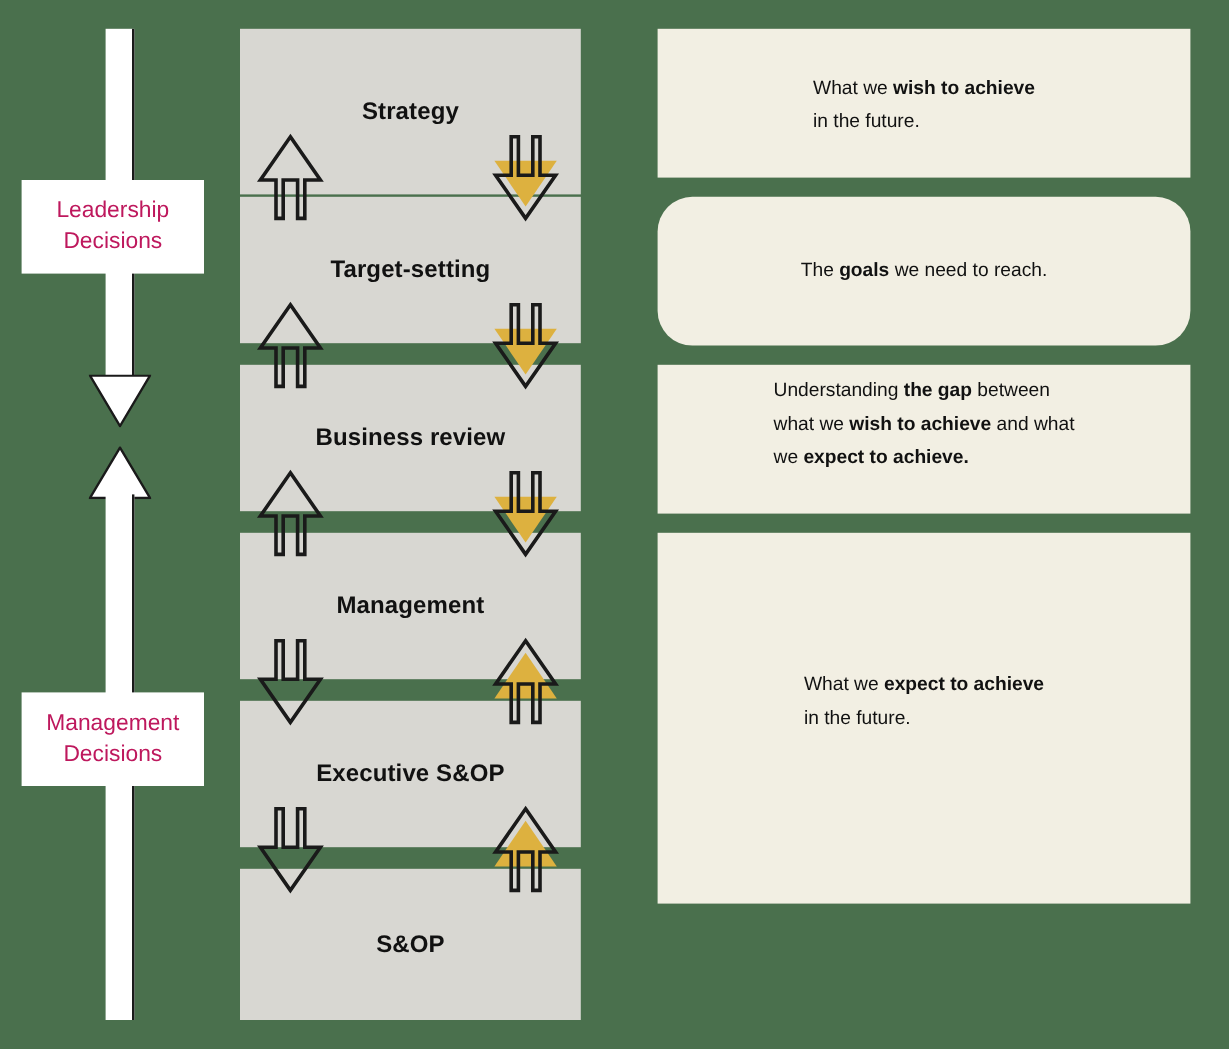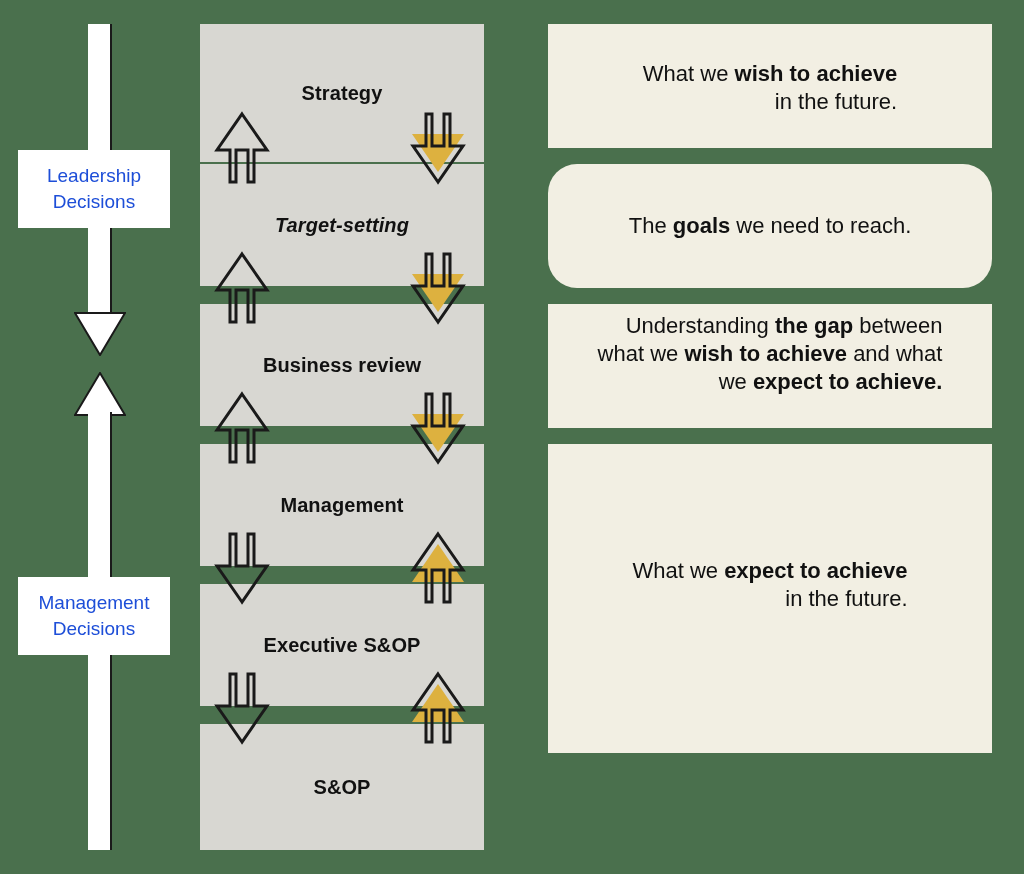--- a/index.html
+++ b/index.html
@@ -56,21 +56,21 @@
 
   #arrow-up-management { top: 372px; height: 478px; }
   #arrow-up-management .shaft { top: 40px; height: 438px; }
   #arrow-up-management .head { top: 0; }
 
   .decision-label {
     position: absolute;
     left: 18px;
     width: 152px;
     background: #FFFFFF;
-    color: #1d4ed8;
+    color: #be185d;
     text-align: center;
     font-size: 19px;
     line-height: 26px;
     padding: 13px 0;
     box-sizing: border-box;
   }
   #label-leadership { top: 150px; }
   #label-management { top: 577px; }
 
   
@@ -124,23 +124,23 @@
     left: 0;
     width: 444px;
     background: #F2EFE3;
     color: #111111;
     box-sizing: border-box;
     padding: 0 22px;
     display: flex;
     justify-content: center;
   }
   .desc-text {
-    font-size: 22px;
+    font-size: 16px;
     line-height: 28px;
-    text-align: right;
+    text-align: left;
   }
   .desc-text b { font-weight: bold; }
 </style>
 </head>
 <body>
 
 <div class="canvas">
 
   <div class="decision-col">
 
@@ -170,21 +170,21 @@
     <div class="decision-label" id="label-management">
       <div>Management</div>
       <div>Decisions</div>
     </div>
   </div>
 
   <div class="stage-col" id="stage-col">
       <div class="stage-box" style="top: 24px; height: 138px;">
         <div class="stage-label">Strategy</div>
       </div>
-      <div class="stage-box" style="top: 164px; height: 122px; font-style: italic;">
+      <div class="stage-box" style="top: 164px; height: 122px;">
         <div class="stage-label">Target-setting</div>
       </div>
       <div class="stage-box" style="top: 304px; height: 122px;">
         <div class="stage-label">Business review</div>
       </div>
       <div class="stage-box" style="top: 444px; height: 122px;">
         <div class="stage-label">Management</div>
       </div>
       <div class="stage-box" style="top: 584px; height: 122px; align-items: center;">
         <div class="stage-label">Executive S&amp;OP</div>

